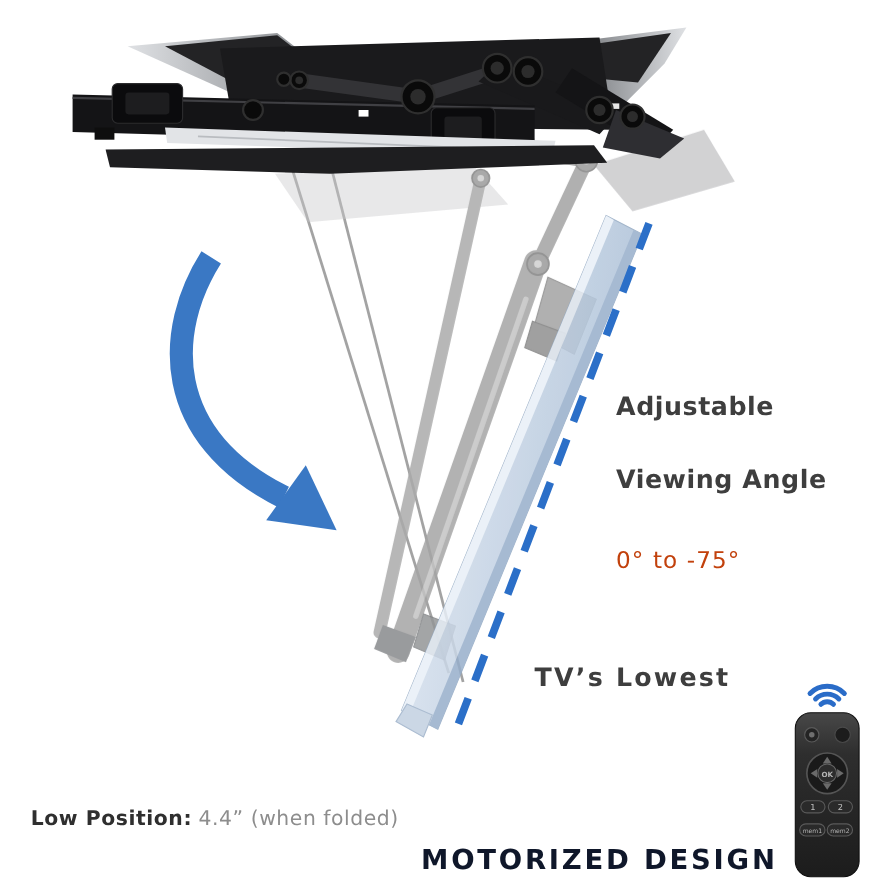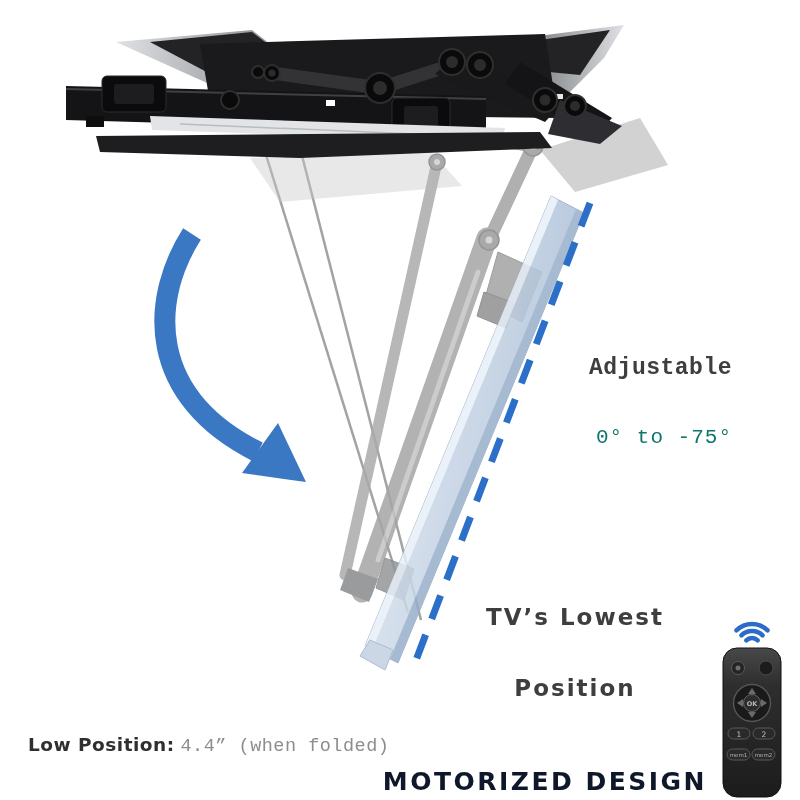--- a/index.html
+++ b/index.html
@@ -3,29 +3,29 @@
 <meta charset="utf-8">
 <style>
   html,body{margin:0;padding:0;}
   body{
     width:800px;height:800px;position:relative;overflow:hidden;
     background:#ffffff;
     font-family:"DejaVu Sans","Liberation Sans",sans-serif;
   }
   .stage{position:absolute;left:0;top:0;width:800px;height:800px;}
   .txt{position:absolute;white-space:pre;}
-  .va-block{left:542px;top:318px;width:190px;text-align:right;font-family:Liberation Mono, monospace;}
+  .va-block{left:560px;top:318px;width:190px;text-align:left;}
   .va-line{font-size:23px;font-weight:bold;color:#3e3e3e;line-height:29px;letter-spacing:.5px;}
-  .va-range{font-size:21px;color:#0f766e;margin-top:7px;letter-spacing:1px;}
-  .lp-block{left:486px;top:563px;text-align:center;}
+  .va-range{font-size:21px;color:#c2410c;margin-top:7px;letter-spacing:1px;}
+  .lp-block{left:486px;top:563px;text-align:right;}
   .lp-line{font-size:23px;font-weight:bold;color:#3e3e3e;line-height:33px;letter-spacing:2px;}
   .specs{left:28px;top:690px;}
   .spec-line{font-size:18.5px;line-height:33px;}
   .spec-label{font-weight:bold;color:#2f2f2f;letter-spacing:.5px;}
-  .spec-value{color:#8d8d8d;letter-spacing:.5px;font-family:Liberation Mono, monospace;}
+  .spec-value{color:#8d8d8d;letter-spacing:.5px;}
   .feature{right:93px;top:729px;text-align:right;}
   .feature-title{font-size:25px;font-weight:bold;color:#0f172a;letter-spacing:2.5px;}
 </style>
 </head>
 <body>
 
 <svg class="stage" viewBox="0 0 800 800">
   <defs>
     <linearGradient id="wingL" x1="0" y1="0" x2="1" y2="0">
       <stop offset="0" stop-color="#dfe1e4"></stop>
@@ -167,26 +167,26 @@
       <rect x="727" y="749" width="23" height="11" rx="5.5" fill="#2a2a2a" stroke="#5a5a5a"></rect>
       <rect x="752" y="749" width="23" height="11" rx="5.5" fill="#2a2a2a" stroke="#5a5a5a"></rect>
       <text x="738.5" y="757" font-size="5.5" fill="#b5b5b5" text-anchor="middle">mem1</text>
       <text x="763.5" y="757" font-size="5.5" fill="#b5b5b5" text-anchor="middle">mem2</text>
     </g>
   </g>
 </svg>
 
 <div class="txt va-block">
   <div class="va-line">Adjustable</div>
+  <div class="va-line">Viewing Angle</div>
   <div class="va-range">0° to -75°</div>
 </div>
 
 <div class="txt lp-block">
   <div class="lp-line">TV’s Lowest</div>
-  <div class="lp-line">Position</div>
 </div>
 
 <div class="txt specs">
   <div class="spec-line"><span class="spec-label">Low Position:</span> <span class="spec-value">4.4” (when folded)</span></div>
   <div class="spec-line"> </div>
   
 </div>
 
 <div class="txt feature">
   <div class="feature-title">MOTORIZED DESIGN</div>

